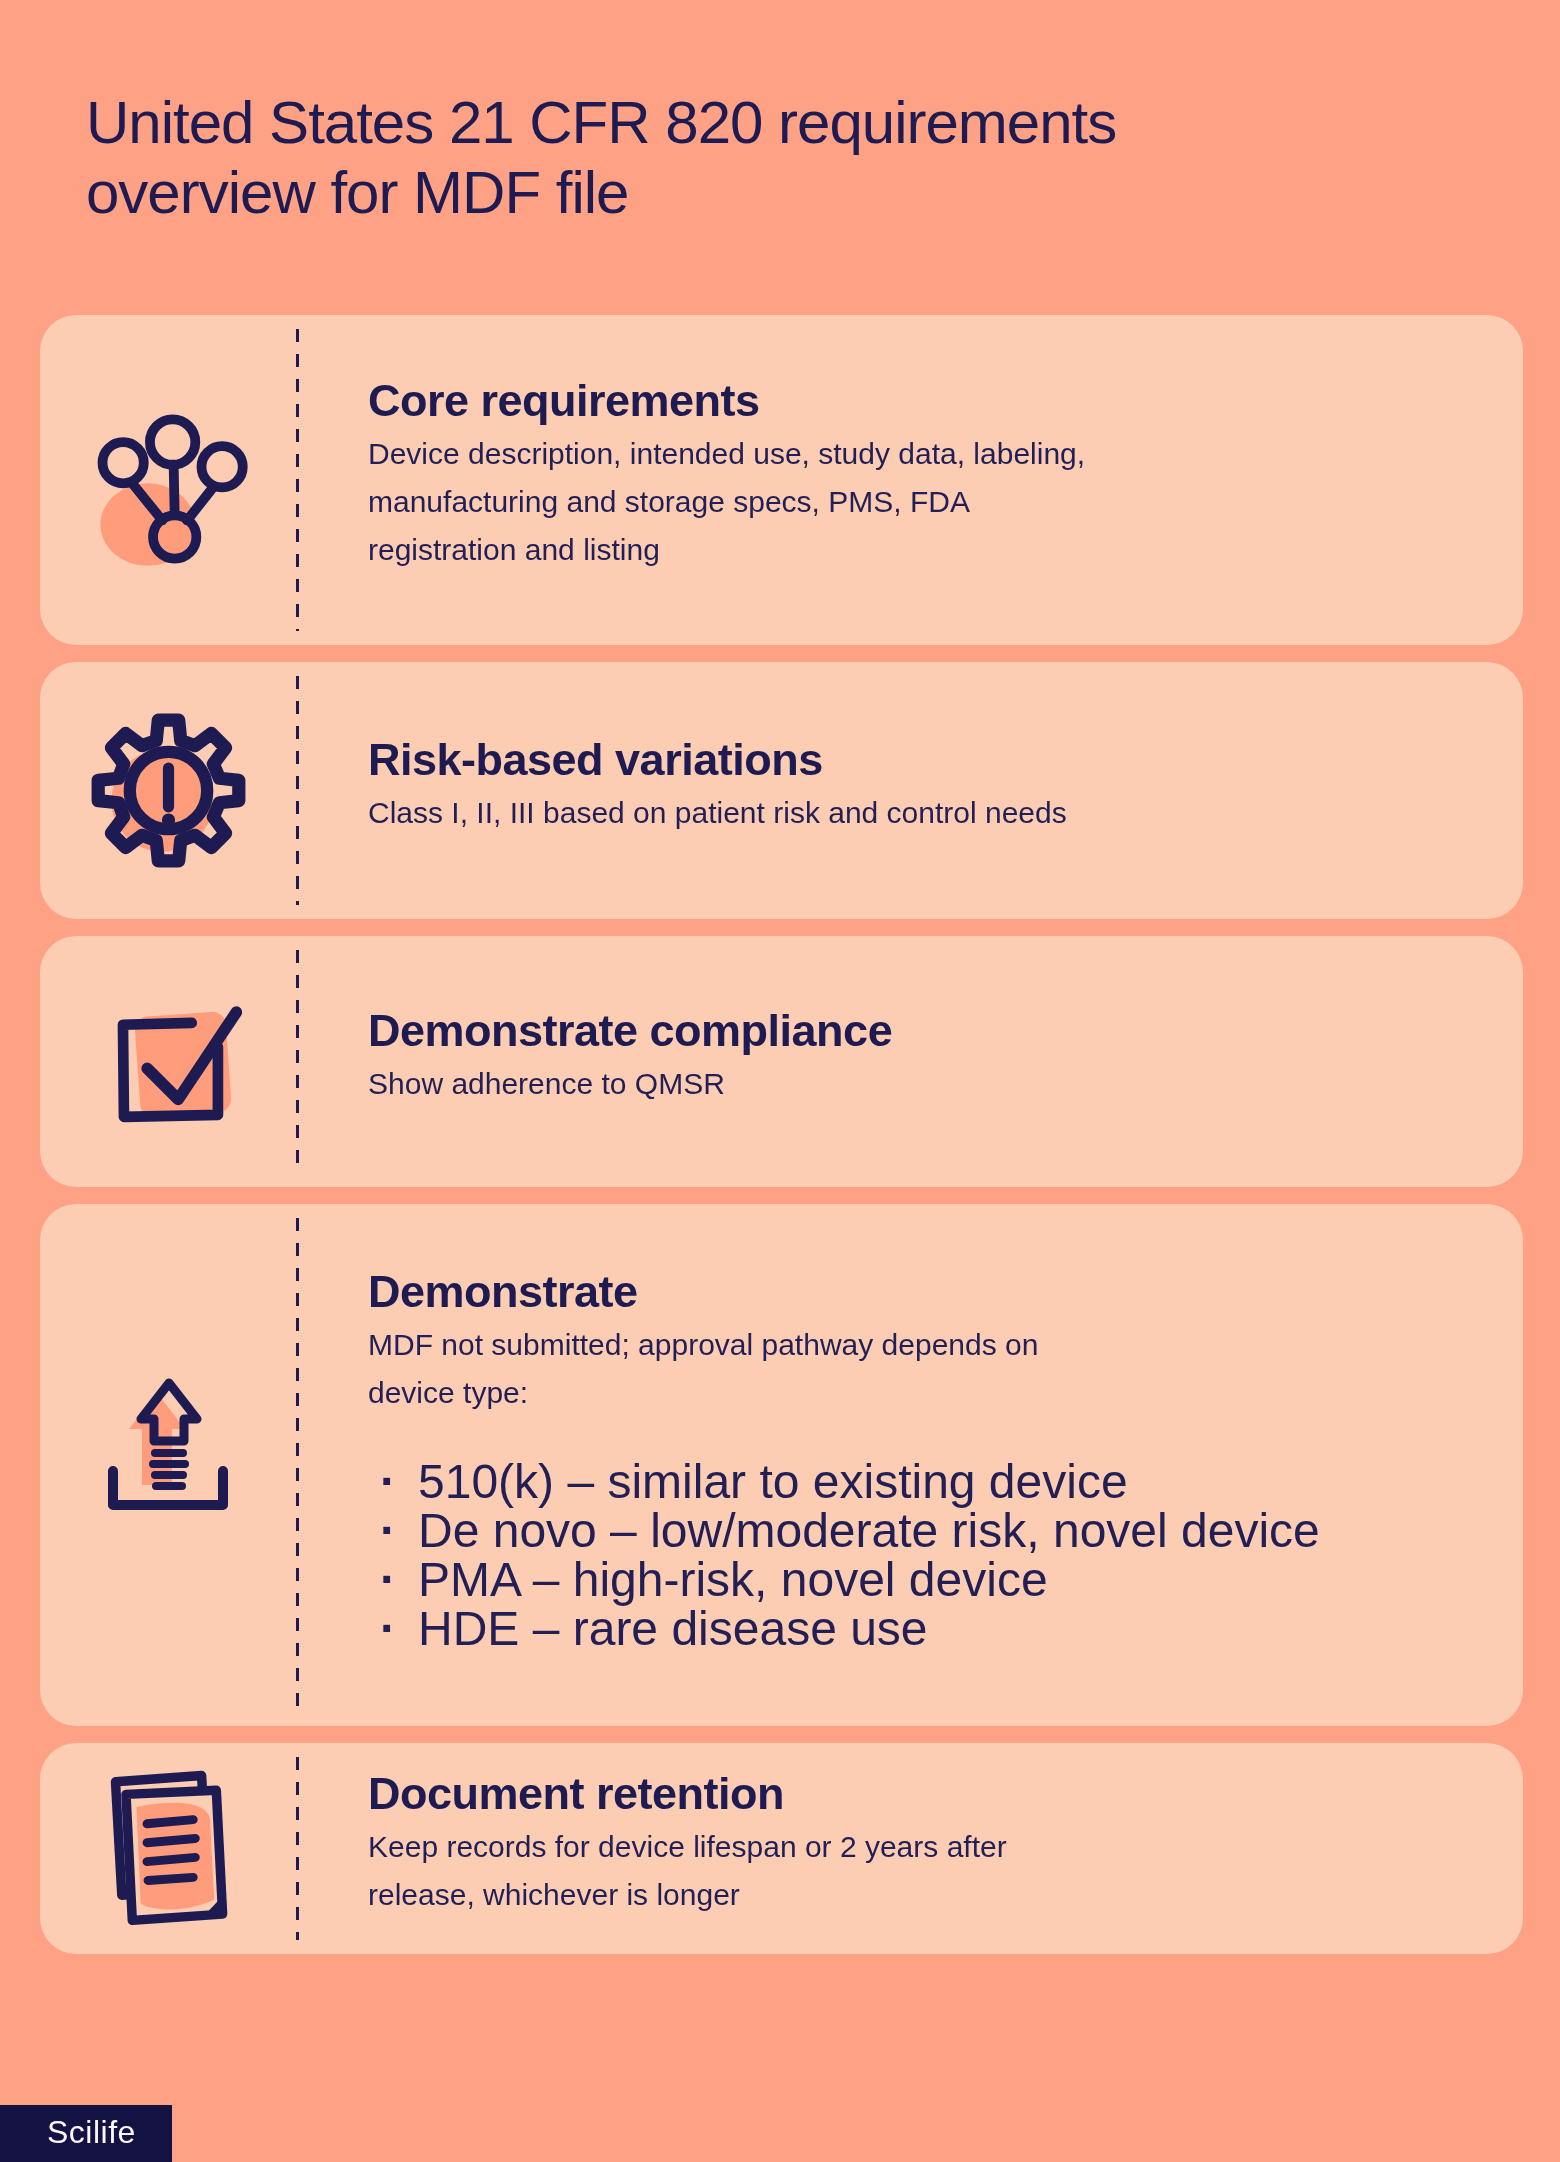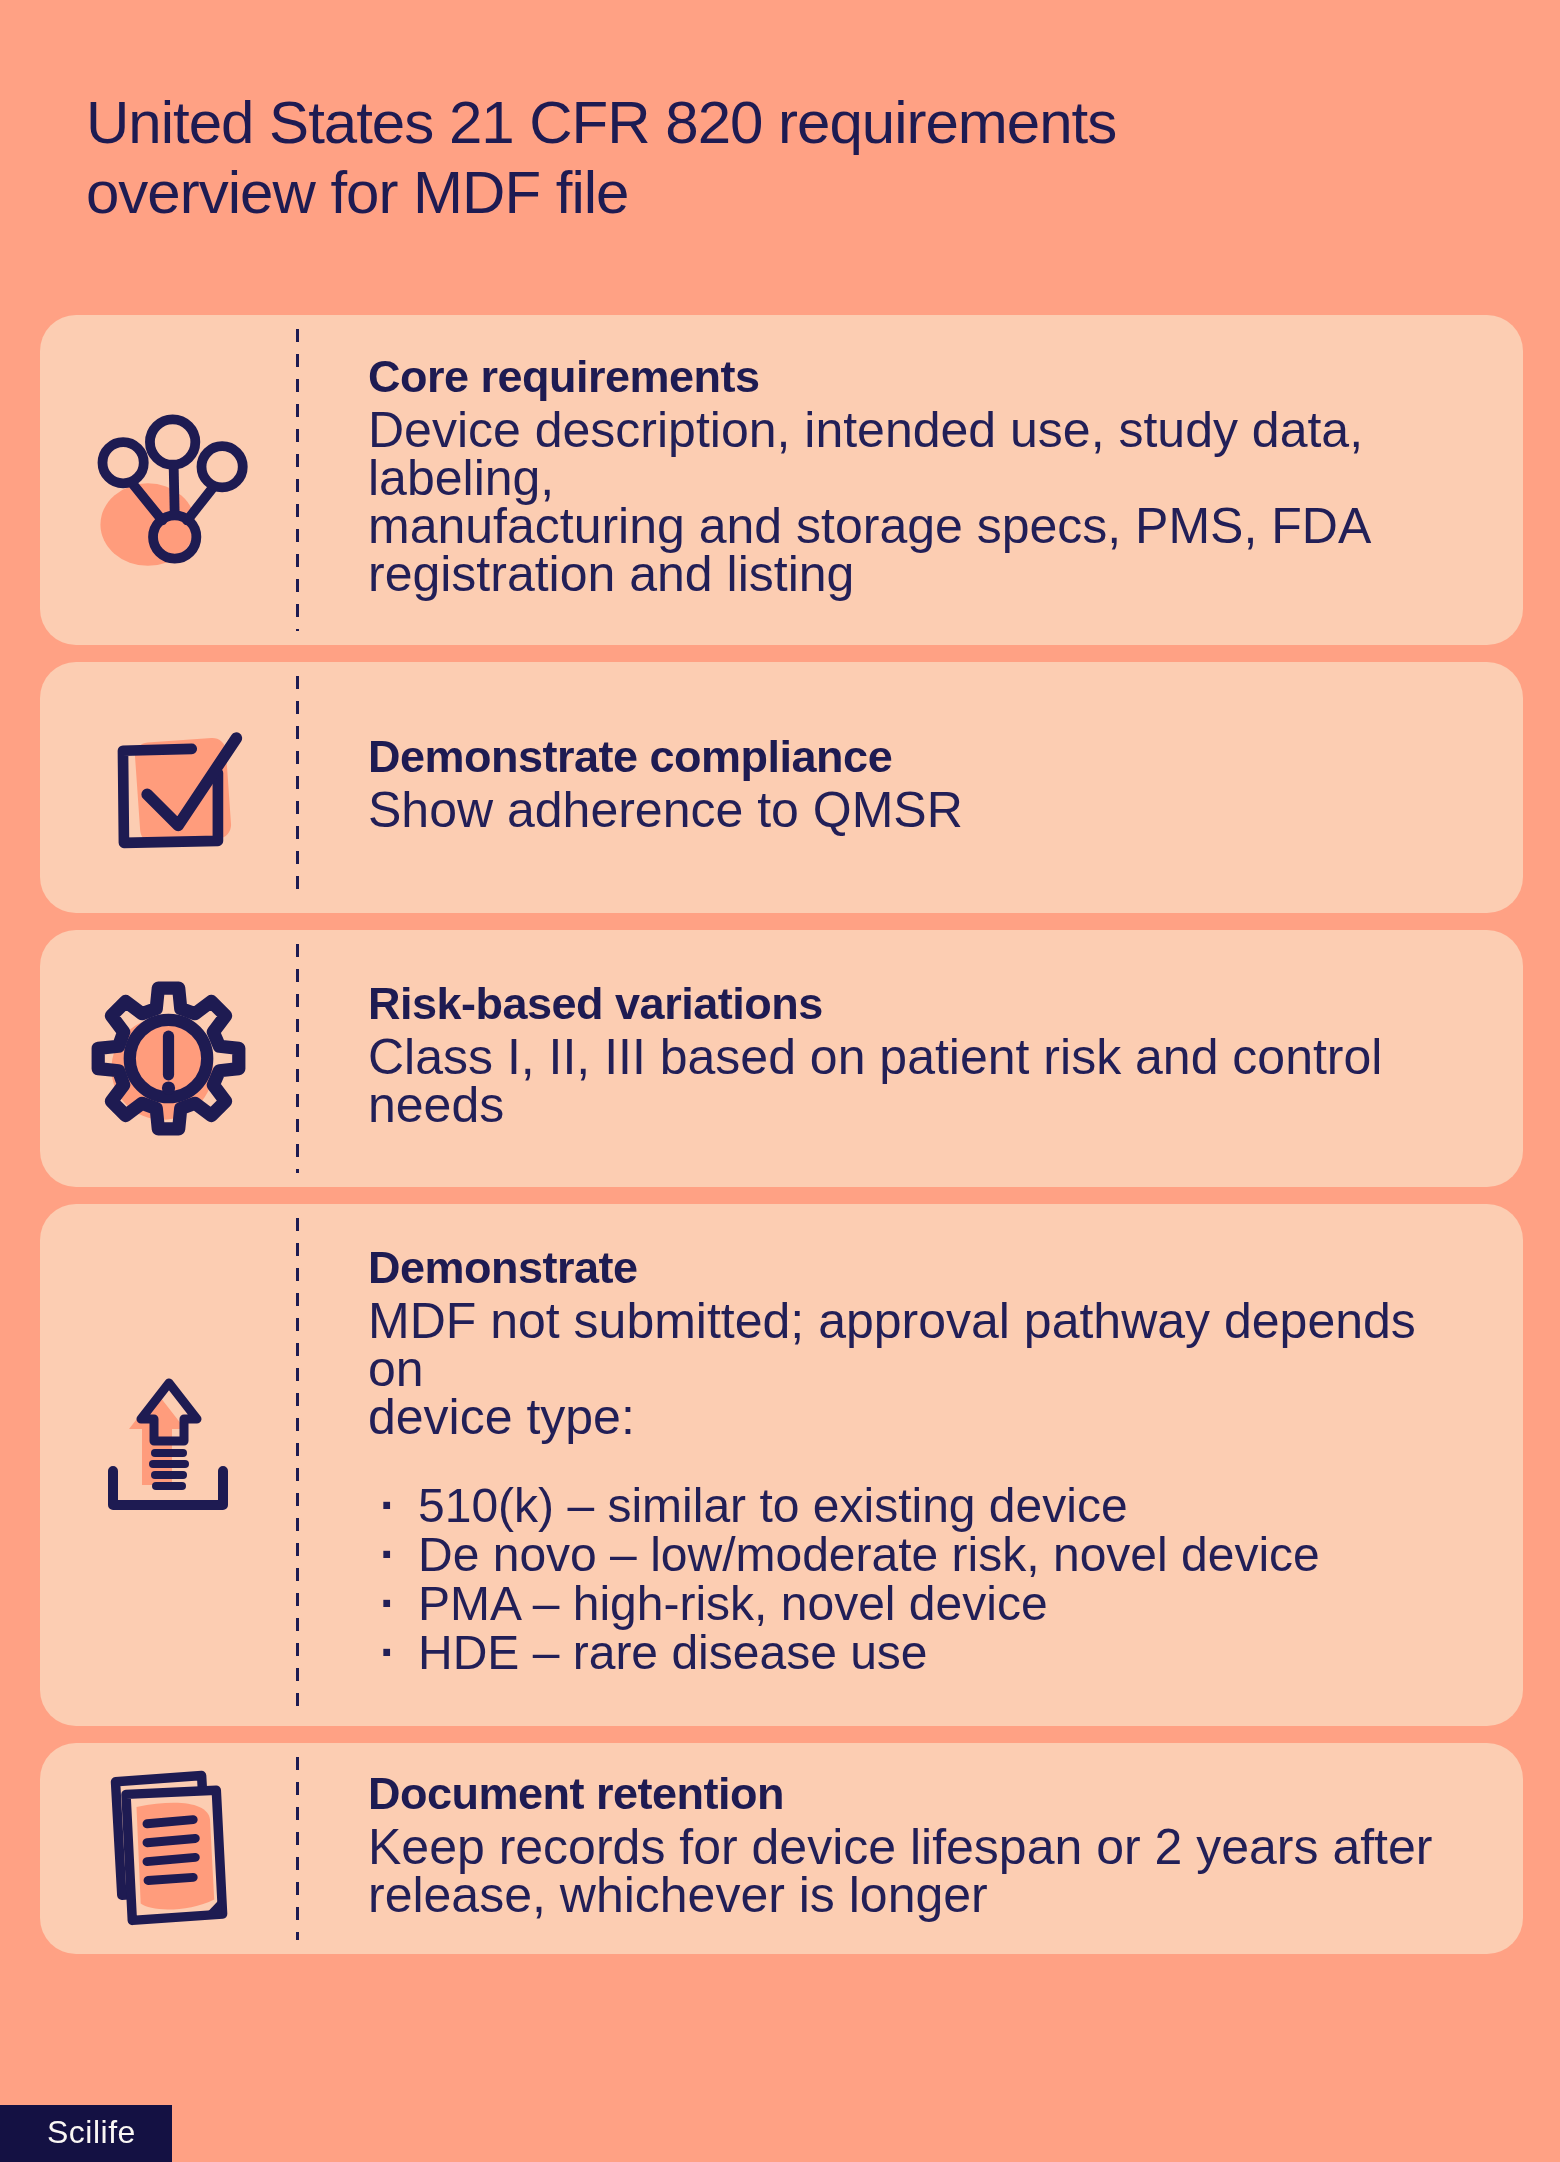--- a/index.html
+++ b/index.html
@@ -69,21 +69,21 @@
   }
   .card-heading{
     font-size:45px;
     font-weight:700;
     letter-spacing:-0.5px;
     line-height:52px;
     color:var(--ink);
   }
   .card-body{
     margin-top:3px;
-    font-size:50px;
+    font-size:30px;
     line-height:48px;
     white-space:pre-line;
     color:#221F57;
   }
   .bullet-list{
     list-style:none;
     margin-top:40px;
   }
   .bullet-list li{
     display:flex;
@@ -138,49 +138,49 @@
     </div>
     <div class="divider"></div>
     <div class="text-col">
       <h2 class="card-heading">Core requirements</h2>
       <p class="card-body">Device description, intended use, study data, labeling,
 manufacturing and storage specs, PMS, FDA
 registration and listing</p>
     </div>
   </section>
 
-  <section class="card card-h2">
-    <div class="icon-col">
-      <svg width="155" height="155" viewBox="0 0 160 160" style="margin-top:6px">
-        <rect class="fa" x="48" y="28" width="94" height="104" rx="14" transform="rotate(-4 95 80)"></rect>
-        <path class="st" stroke-width="11" d="M104,37 L33,39 L34,134 L131,132 L131,62"></path>
-        <path class="st" stroke-width="12" d="M58,84 L90,116 L150,26"></path>
-      </svg>
-    </div>
-    <div class="divider"></div>
-    <div class="text-col">
-      <h2 class="card-heading">Demonstrate compliance</h2>
-      <p class="card-body">Show adherence to QMSR</p>
-    </div>
-  </section>
-
   <section class="card card-h3">
     <div class="icon-col">
       <svg width="163" height="163" viewBox="0 0 160 160">
         <circle class="fa" cx="74" cy="90" r="50"></circle>
         <path class="st" stroke-width="13" d="M68,31 L70,11 L90,11 L92,31 L106,36 L122,24 L136,38 L124,54 L130,68 L149,70 L149,90 L130,92 L124,106 L136,122 L122,136 L106,124 L92,129 L90,149 L70,149 L68,129 L54,124 L38,136 L24,122 L36,106 L31,92 L11,90 L11,70 L31,68 L36,54 L24,38 L38,24 L54,36 Z"></path>
         <circle cx="80" cy="80" r="38" class="fa" stroke="#1E1B52" stroke-width="12"></circle>
         <path class="st" stroke-width="11" d="M80,58 L80,96"></path>
         <circle class="fi" cx="80" cy="109" r="6.5"></circle>
       </svg>
     </div>
     <div class="divider"></div>
     <div class="text-col">
       <h2 class="card-heading">Risk-based variations</h2>
       <p class="card-body">Class I, II, III based on patient risk and control needs</p>
+    </div>
+  </section>
+
+  <section class="card card-h2">
+    <div class="icon-col">
+      <svg width="155" height="155" viewBox="0 0 160 160" style="margin-top:6px">
+        <rect class="fa" x="48" y="28" width="94" height="104" rx="14" transform="rotate(-4 95 80)"></rect>
+        <path class="st" stroke-width="11" d="M104,37 L33,39 L34,134 L131,132 L131,62"></path>
+        <path class="st" stroke-width="12" d="M58,84 L90,116 L150,26"></path>
+      </svg>
+    </div>
+    <div class="divider"></div>
+    <div class="text-col">
+      <h2 class="card-heading">Demonstrate compliance</h2>
+      <p class="card-body">Show adherence to QMSR</p>
     </div>
   </section>
 
   <section class="card card-h4">
     <div class="icon-col">
       <svg width="150" height="150" viewBox="0 0 150 150" style="margin-bottom:46px">
         <path class="fa" d="M64,26 L92,62 L79,62 L79,118 L49,118 L49,62 L36,62 Z"></path>
         <path class="st" stroke-width="9" d="M76,16 L104,52 L91,52 L91,74 L61,74 L61,52 L48,52 Z"></path>
         <path class="st" stroke-width="8" d="M62,86 L90,86"></path>
         <path class="st" stroke-width="8" d="M60,97 L92,97"></path>

